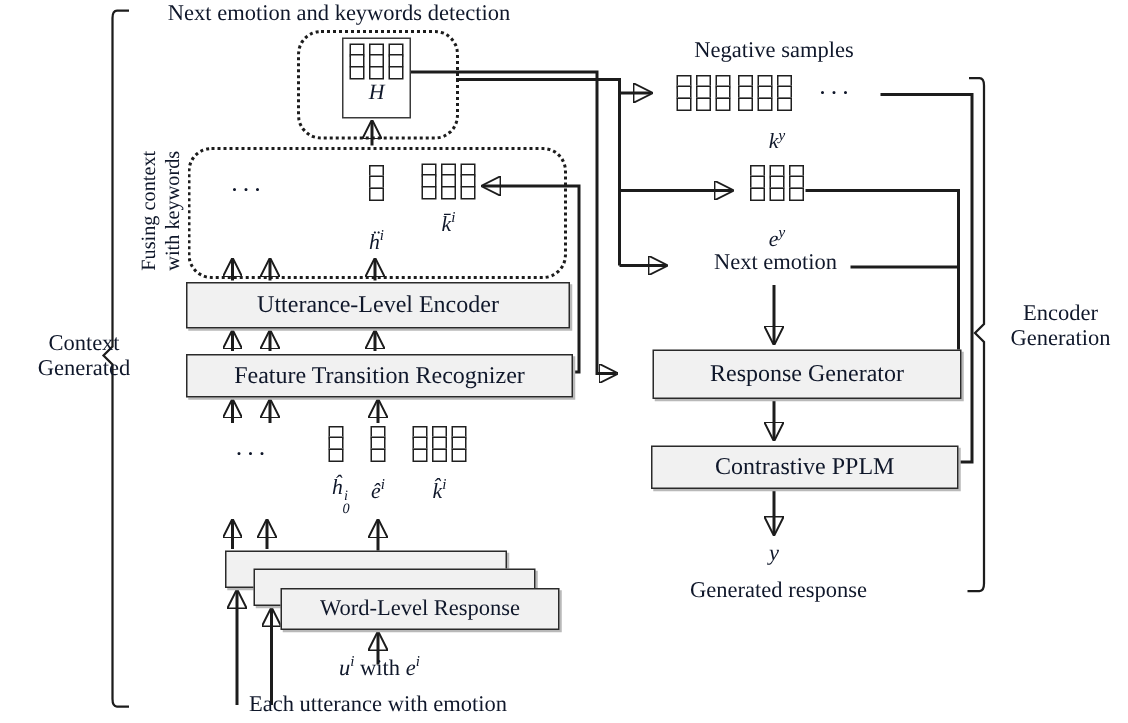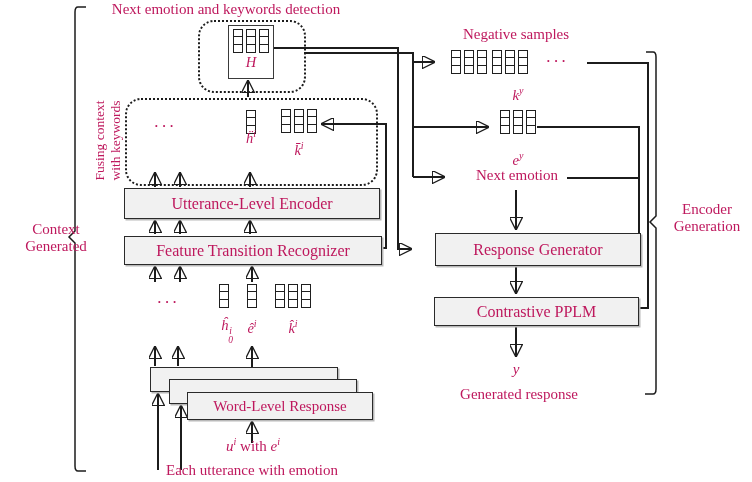--- a/index.html
+++ b/index.html
@@ -1,17 +1,17 @@
 <!DOCTYPE html>
 <html><head>
 <meta charset="utf-8">
 <style>
   html,body{margin:0;padding:0;background:#fff;}
   #stage{position:relative;width:752px;height:482px;background:#fff;overflow:hidden;
-         font-family:"Liberation Serif","DejaVu Serif",serif;color:#be185d;}
+         font-family:"Liberation Serif","DejaVu Serif",serif;color:#0f172a;}
   .abs{position:absolute;}
   .txt{font-size:15px;text-align:center;line-height:17px;white-space:nowrap;}
   .gbox{position:absolute;background:#f1f1f1;border:1.6px solid #2a2a2a;
         box-shadow:1.5px 1.5px 0 #b9b9b9;display:flex;align-items:center;justify-content:center;
         font-size:16px;}
   .dotbox{position:absolute;border:2px dotted #1c1c1c;border-radius:16px;background:transparent;}
   .matrix{display:flex;gap:3px;}
   .mcol{display:flex;flex-direction:column;}
   .mcell{width:8px;height:7px;border:1.6px solid #1f1f1f;background:#fff;margin-top:-1.6px;}
   .mcell:first-child{margin-top:0;}
@@ -123,21 +123,21 @@
         <div class="mcell"></div>
         <div class="mcell"></div>
         <div class="mcell"></div>
       </div>
       <div class="mcol">
         <div class="mcell"></div>
         <div class="mcell"></div>
         <div class="mcell"></div>
       </div>
     </div>
-  <div class="abs mlabel" style="left:234px;top:128px;width:34px;"><i>ḧ</i><sup>i</sup></div>
+  <div class="abs mlabel" style="left:234px;top:152px;width:34px;"><i>ḧ</i><sup>i</sup></div>
   <div class="abs mlabel" style="left:281px;top:140px;width:36px;"><i>k̄</i><sup>i</sup></div>
 
   <div class="abs rot" style="left:57px;top:125px;width:100px;height:31px;">
     <div>Fusing context</div>
     <div>with keywords</div>
   </div>
 
   <div class="gbox" style="left:124px;top:188px;width:254px;height:29px;">
     <span>Utterance-Level Encoder</span>
   </div>

